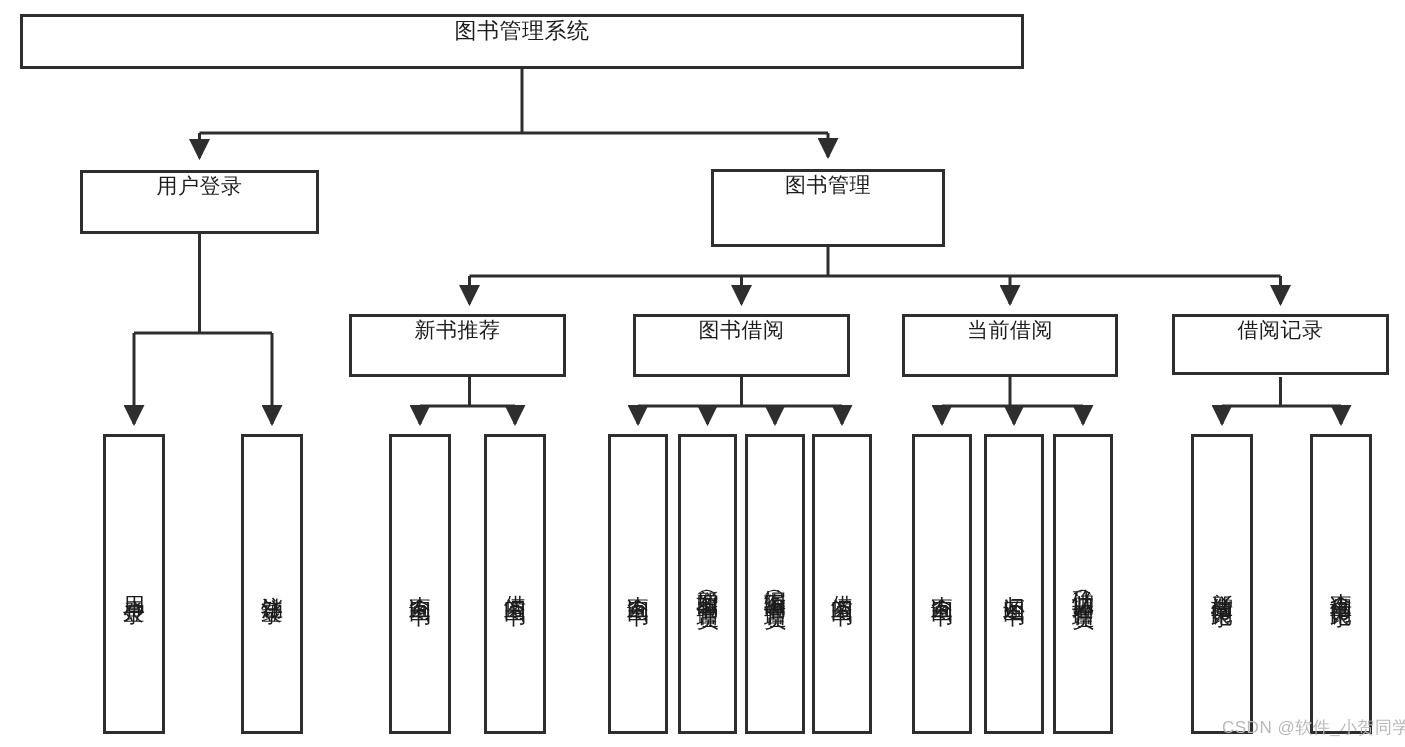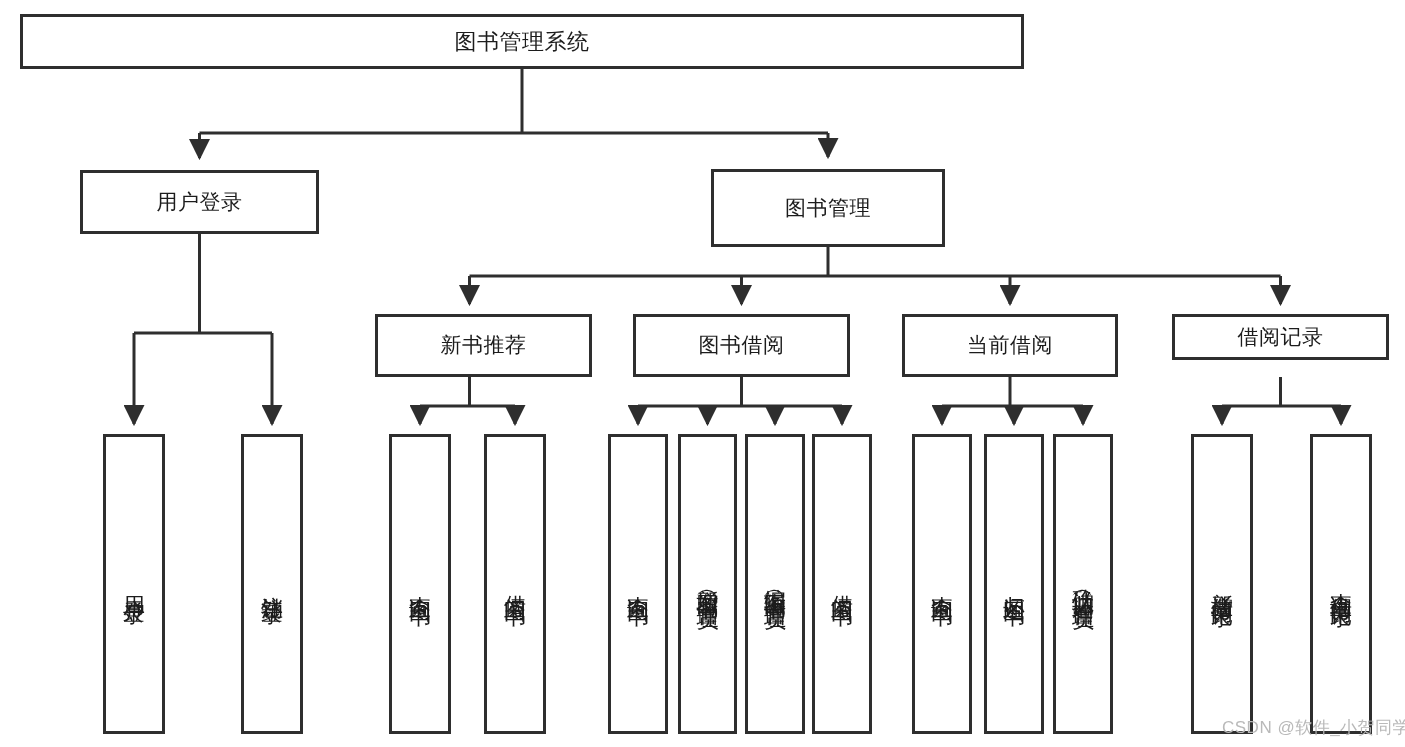--- a/index.html
+++ b/index.html
@@ -24,21 +24,20 @@
     width: 1405px;
     height: 747px;
     pointer-events: none;
   }
   .node {
     position: absolute;
     box-sizing: border-box;
     border: 3px solid #2e2e2e;
     background: #ffffff;
     display: flex;
-    align-items: center;
     justify-content: center;
     color: #1c1c1c;
     line-height: 1.25;
   }
   .node .lbl {
     display: block;
     text-align: center;
     white-space: pre;
   }
   .node.h .lbl {
@@ -129,33 +128,33 @@
   </div>
 
   <div class="node h" style="left:80px;top:170px;width:239px;height:64px;">
     <span class="lbl">用户登录</span>
   </div>
 
   <div class="node h" style="left:711px;top:169px;width:234px;height:78px;">
     <span class="lbl">图书管理</span>
   </div>
 
-  <div class="node h" style="left:375px;top:314px;width:217px;height:63px;">
+  <div class="node h" style="left:349px;top:314px;width:217px;height:63px;">
     <span class="lbl">新书推荐</span>
   </div>
 
   <div class="node h" style="left:633px;top:314px;width:217px;height:63px;">
     <span class="lbl">图书借阅</span>
   </div>
 
   <div class="node h" style="left:902px;top:314px;width:216px;height:63px;">
     <span class="lbl">当前借阅</span>
   </div>
 
-  <div class="node h" style="left:1172px;top:314px;width:217px;height:46px;">
+  <div class="node h" style="left:1172px;top:314px;width:217px;height:61px;">
     <span class="lbl">借阅记录</span>
   </div>
 
   <div class="node v" style="left:103px;top:434px;width:62px;height:300px;">
     <span class="lbl">用户登录</span>
   </div>
   <div class="node v" style="left:241px;top:434px;width:62px;height:300px;">
     <span class="lbl">注销登录</span>
   </div>
 

